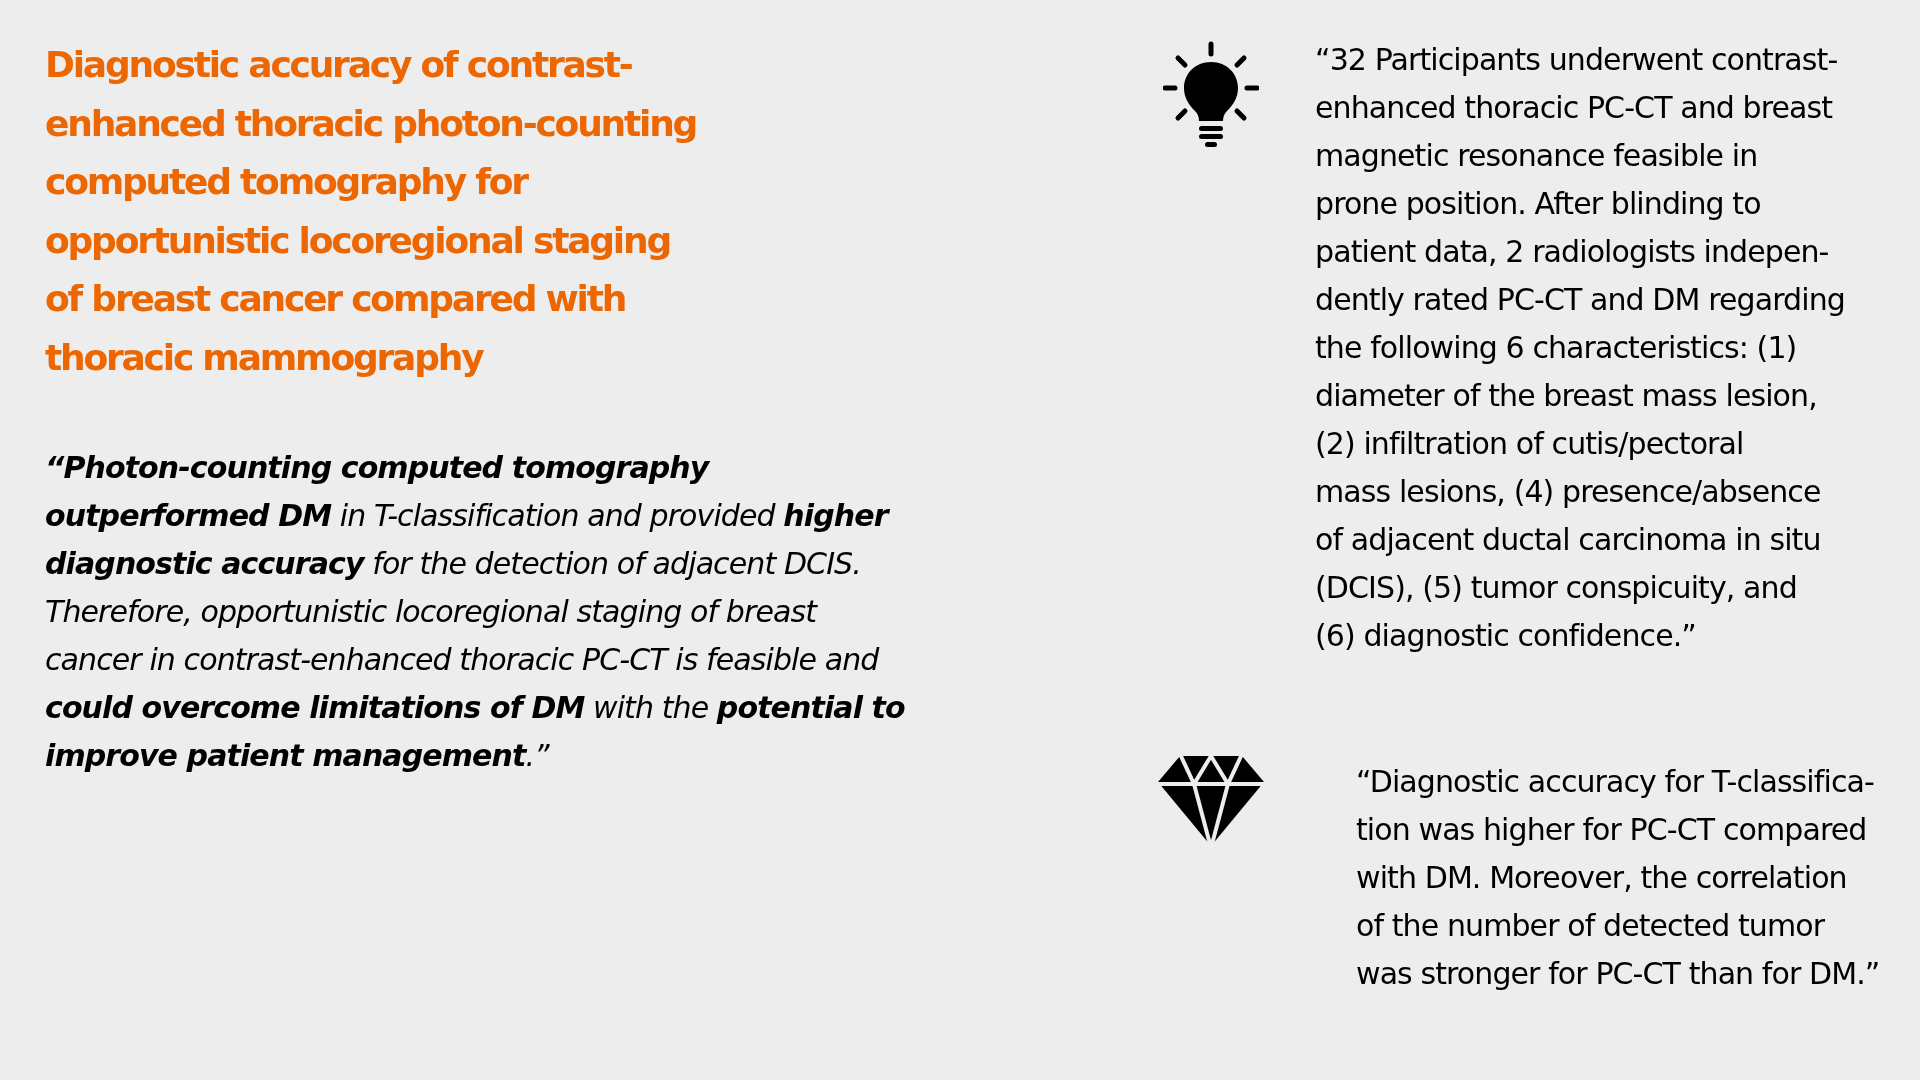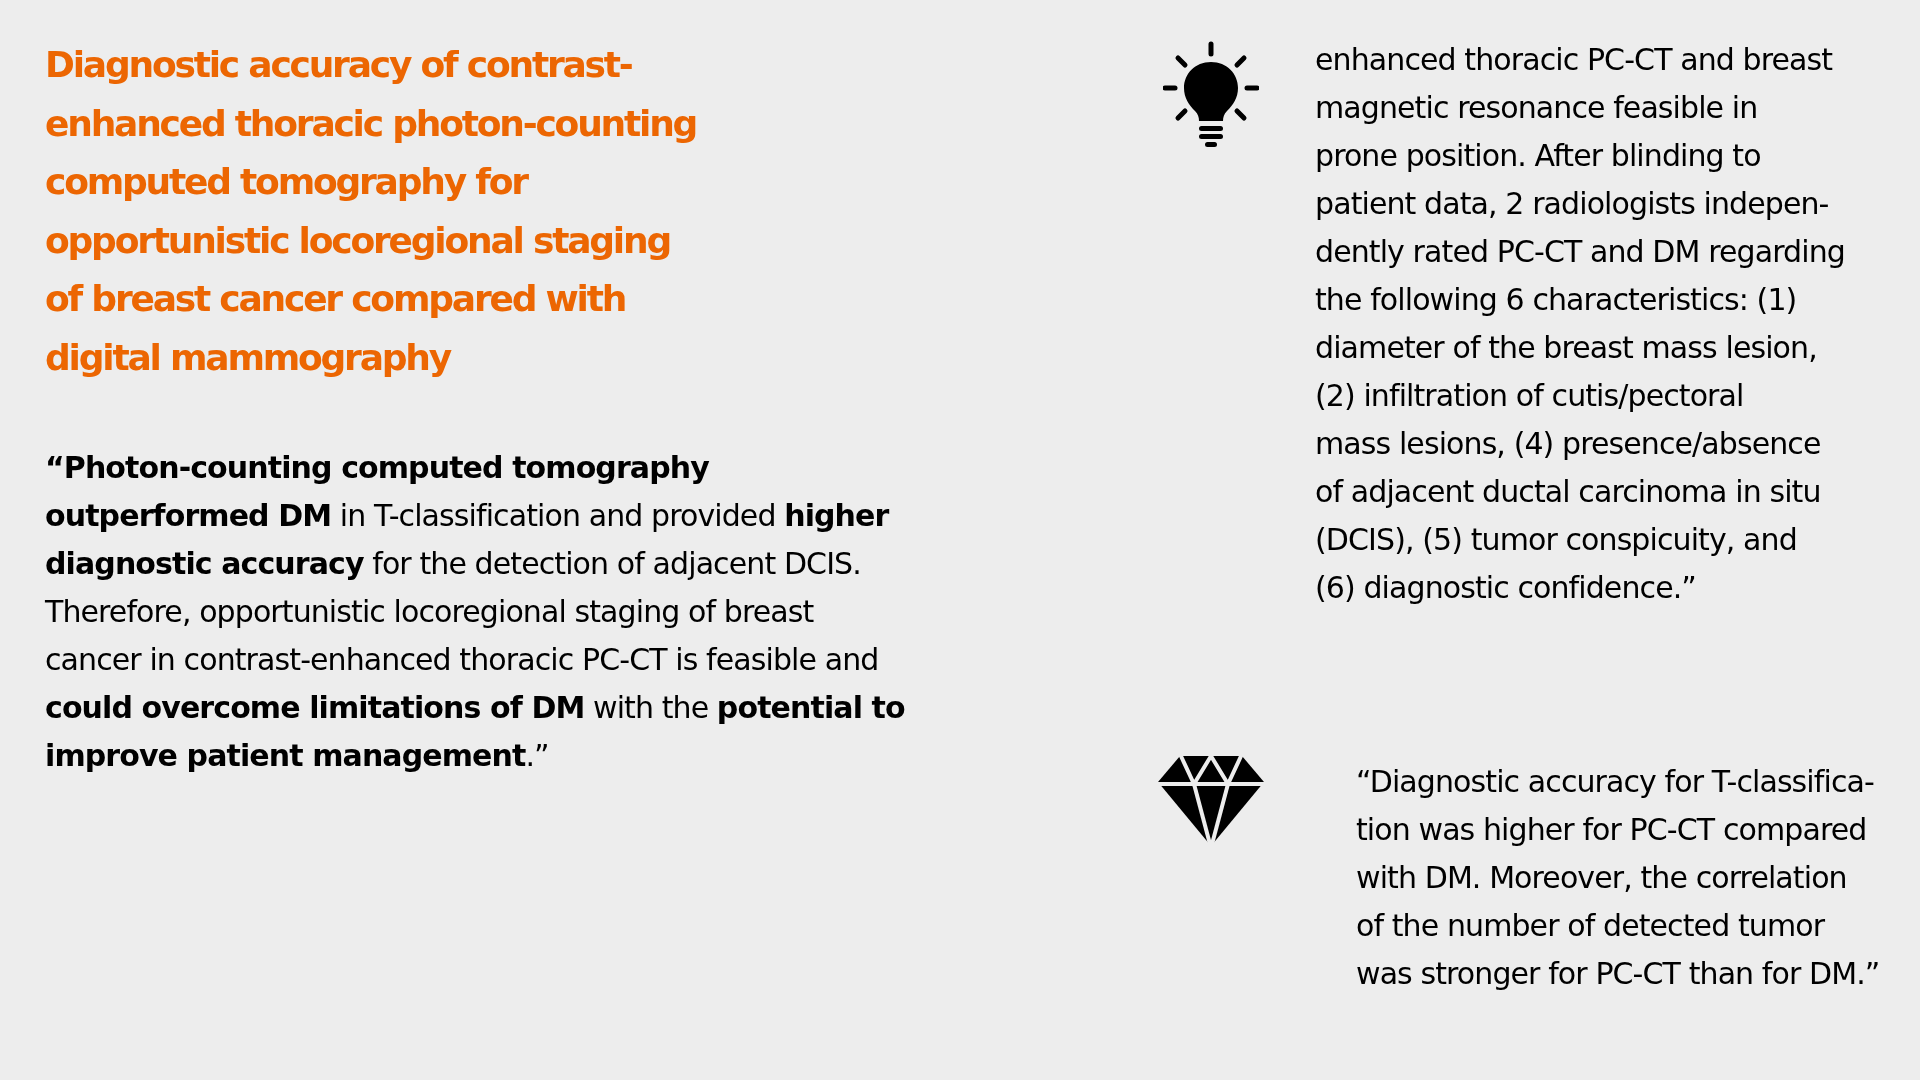--- a/index.html
+++ b/index.html
@@ -29,20 +29,21 @@
     }
     .title .line { display: block; white-space: nowrap; }
 
     .left-quote {
       position: absolute;
       left: 45px;
       top: 444px;
       width: 960px;
       margin: 0;
       font-family: "DejaVu Sans", sans-serif;
+      font-style: italic;
       font-size: 30px;
       line-height: 48px;
       letter-spacing: -0.9px;
     }
     .left-quote .line { display: block; white-space: nowrap; }
     .left-quote b { font-weight: bold; }
 
     .icon {
       position: absolute;
       display: block;
@@ -66,21 +67,21 @@
   </style>
 </head>
 <body>
 
 <h1 class="title">
   <span class="line">Diagnostic accuracy of contrast-</span>
   <span class="line">enhanced thoracic photon-counting</span>
   <span class="line">computed tomography for</span>
   <span class="line">opportunistic locoregional staging</span>
   <span class="line">of breast cancer compared with</span>
-  <span class="line">digital mammography</span>
+  <span class="line">thoracic mammography</span>
 </h1>
 
 <blockquote class="left-quote">
   <span class="line">
     <b>“Photon-counting computed tomography</b>
   </span>
   <span class="line">
     <b>outperformed DM</b><span> in T-classification and provided </span><b>higher</b>
   </span>
   <span class="line">
@@ -110,20 +111,21 @@
     <line x1="15" y1="78" x2="22" y2="71"></line>
     <line x1="81" y1="78" x2="74" y2="71"></line>
   </g>
   <path fill="#000" d="M48 22 C32 22 21 34 21 48 C21 58 26 65 32 71 C35 74 36 77 36 81 L60 81 C60 77 61 74 64 71 C70 65 75 58 75 48 C75 34 64 22 48 22 Z"></path>
   <rect x="36" y="86" width="24" height="5" rx="2.5" fill="#000"></rect>
   <rect x="36" y="94" width="24" height="5" rx="2.5" fill="#000"></rect>
   <rect x="42" y="102" width="12" height="5" rx="2.5" fill="#000"></rect>
 </svg>
 
 <blockquote class="right-quote rq-method">
+  <span class="line">“32 Participants underwent contrast-</span>
   <span class="line">enhanced thoracic PC-CT and breast</span>
   <span class="line">magnetic resonance feasible in</span>
   <span class="line">prone position. After blinding to</span>
   <span class="line">patient data, 2 radiologists indepen-</span>
   <span class="line">dently rated PC-CT and DM regarding</span>
   <span class="line">the following 6 characteristics: (1)</span>
   <span class="line">diameter of the breast mass lesion,</span>
   <span class="line">(2) infiltration of cutis/pectoral</span>
   <span class="line">mass lesions, (4) presence/absence</span>
   <span class="line">of adjacent ductal carcinoma in situ</span>

